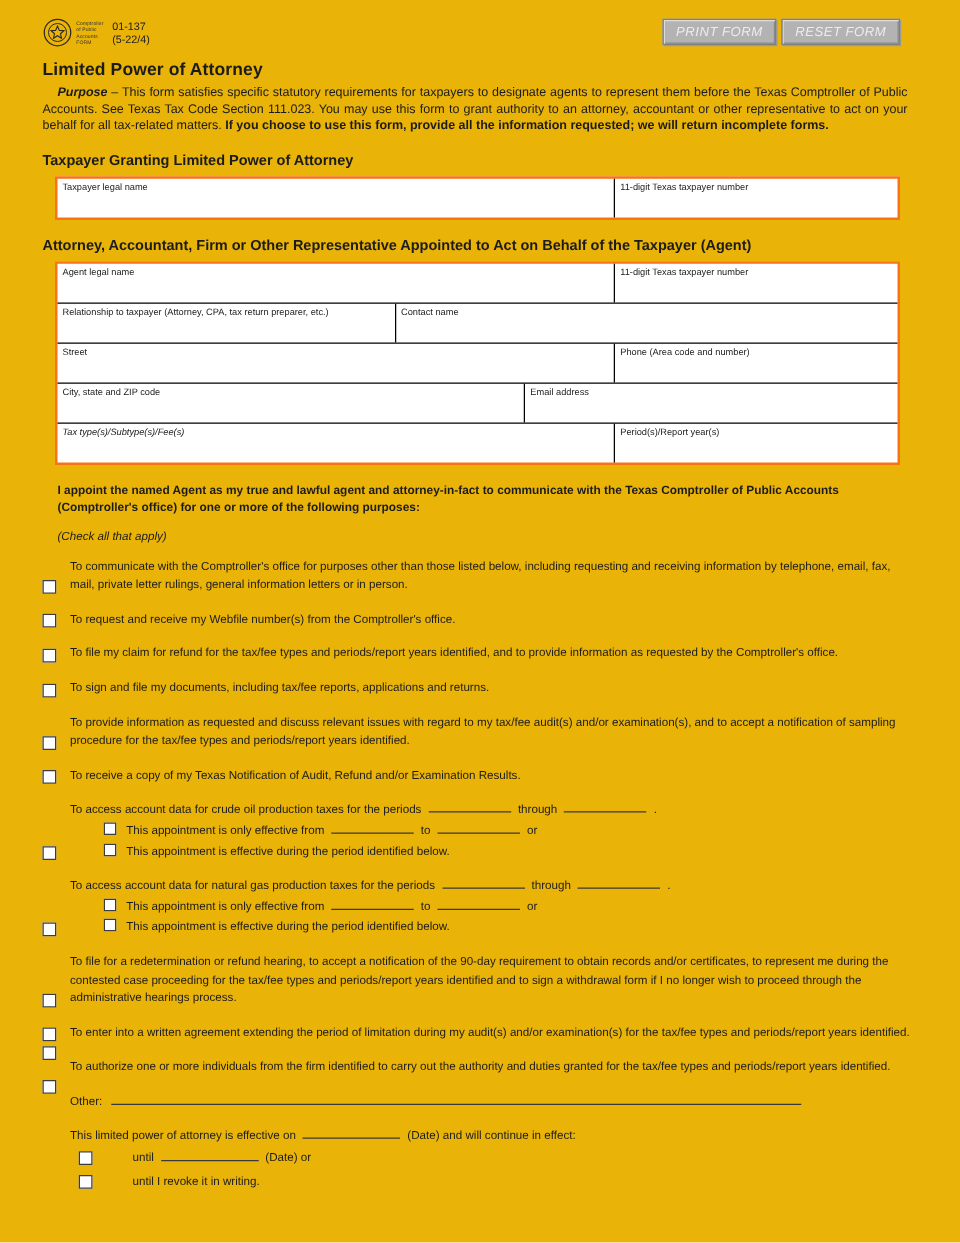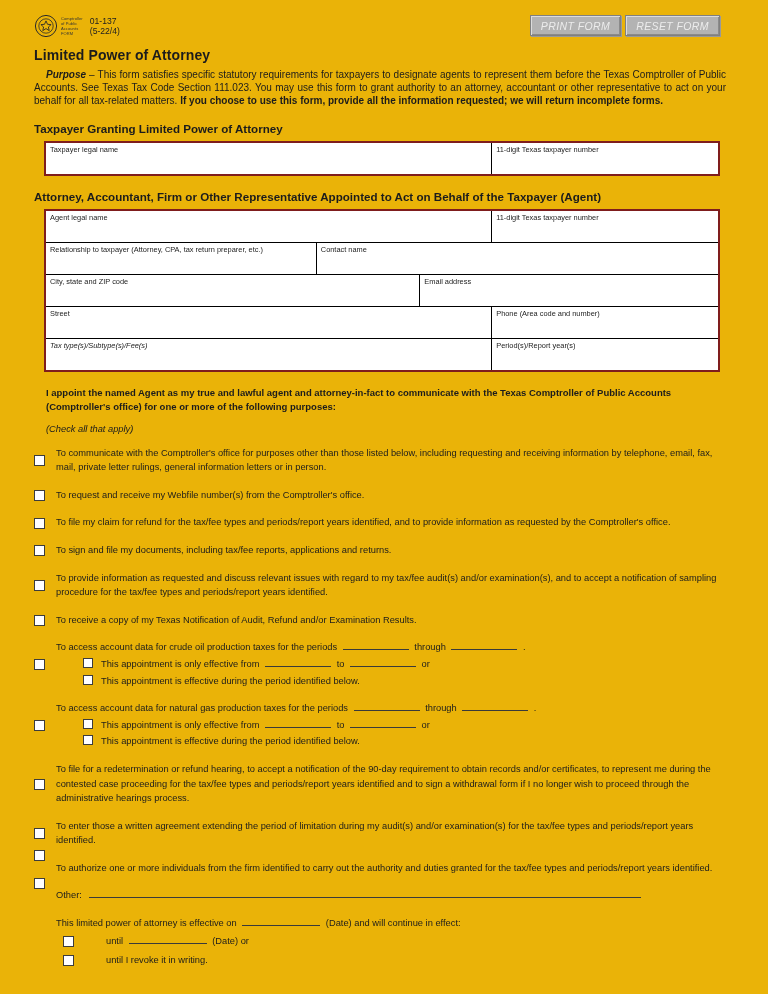--- a/index.html
+++ b/index.html
@@ -71,21 +71,21 @@
   .sec-head {
     margin: 14px 34px 6px 34px;
     font-size: 11.6px;
     font-weight: bold;
     white-space: nowrap;
   }
   
   .ftable {
     margin-left: 44px;
     width: 676px;
-    border: 2px solid #7f1d1d;
+    border: 2px solid #f97316;
     background: #fff;
   }
   .frow { display: flex; border-bottom: 1px solid #000; }
   .frow:last-child { border-bottom: none; }
   .fcell {
     position: relative;
     height: 31px;
     padding: 2px 4px;
     border-right: 1px solid #000;
   }
@@ -104,21 +104,21 @@
     font-weight: bold;
     line-height: 14px;
   }
   .check-note {
     margin: 10px 44px 0 46px;
     font-size: 9.3px;
     font-style: italic;
   }
   
   .checklist { margin: 12px 40px 0 34px; }
-  .chk-item { display: flex; align-items: center; margin-bottom: 13px; }
+  .chk-item { display: flex; align-items: flex-end; margin-bottom: 13px; }
   .chk-box {
     width: 11px; height: 11px;
     border: 1.2px solid #3c3c3c;
     background: #fff;
     flex-shrink: 0;
     margin: 1px 11px 0 0;
     cursor: pointer;
   }
   .chk-box.offset { position: relative; top: -13px; }
   .chk-body { flex: 1; }
@@ -197,33 +197,33 @@
       </div>
       <div class="frow">
         <div class="fcell" style="width: 40.3%;">
           <span class="flabel">Relationship to taxpayer (Attorney, CPA, tax return preparer, etc.)</span>
         </div>
         <div class="fcell">
           <span class="flabel">Contact name</span>
         </div>
       </div>
       <div class="frow">
+        <div class="fcell" style="width: 66.4%;">
+          <span class="flabel">Street</span>
+        </div>
+        <div class="fcell">
+          <span class="flabel">Phone (Area code and number)</span>
+        </div>
+      </div>
+      <div class="frow">
         <div class="fcell" style="width: 55.7%;">
           <span class="flabel">City, state and ZIP code</span>
         </div>
         <div class="fcell">
           <span class="flabel">Email address</span>
-        </div>
-      </div>
-      <div class="frow">
-        <div class="fcell" style="width: 66.4%;">
-          <span class="flabel">Street</span>
-        </div>
-        <div class="fcell">
-          <span class="flabel">Phone (Area code and number)</span>
         </div>
       </div>
       <div class="frow">
         <div class="fcell" style="width: 66.4%; font-style: italic;">
           <span class="flabel">Tax type(s)/Subtype(s)/Fee(s)</span>
         </div>
         <div class="fcell">
           <span class="flabel">Period(s)/Report year(s)</span>
         </div>
       </div>
@@ -299,21 +299,21 @@
       </div>
       <div class="chk-item">
         <div class="chk-box"></div>
         <div class="chk-body">
           <div class="chk-text">To file for a redetermination or refund hearing, to accept a notification of the 90-day requirement to obtain records and/or certificates, to represent me during the contested case proceeding for the tax/fee types and periods/report years identified and to sign a withdrawal form if I no longer wish to proceed through the administrative hearings process.</div>
         </div>
       </div>
       <div class="chk-item">
         <div class="chk-box"></div>
         <div class="chk-body">
-          <div class="chk-text">To enter those a written agreement extending the period of limitation during my audit(s) and/or examination(s) for the tax/fee types and periods/report years identified.</div>
+          <div class="chk-text">To enter into a written agreement extending the period of limitation during my audit(s) and/or examination(s) for the tax/fee types and periods/report years identified.</div>
         </div>
       </div>
       <div class="chk-item">
         <div class="chk-box offset"></div>
         <div class="chk-body">
           <div class="chk-text">To authorize one or more individuals from the firm identified to carry out the authority and duties granted for the tax/fee types and periods/report years identified.</div>
         </div>
       </div>
       <div class="chk-item">
         <div class="chk-box offset"></div>

